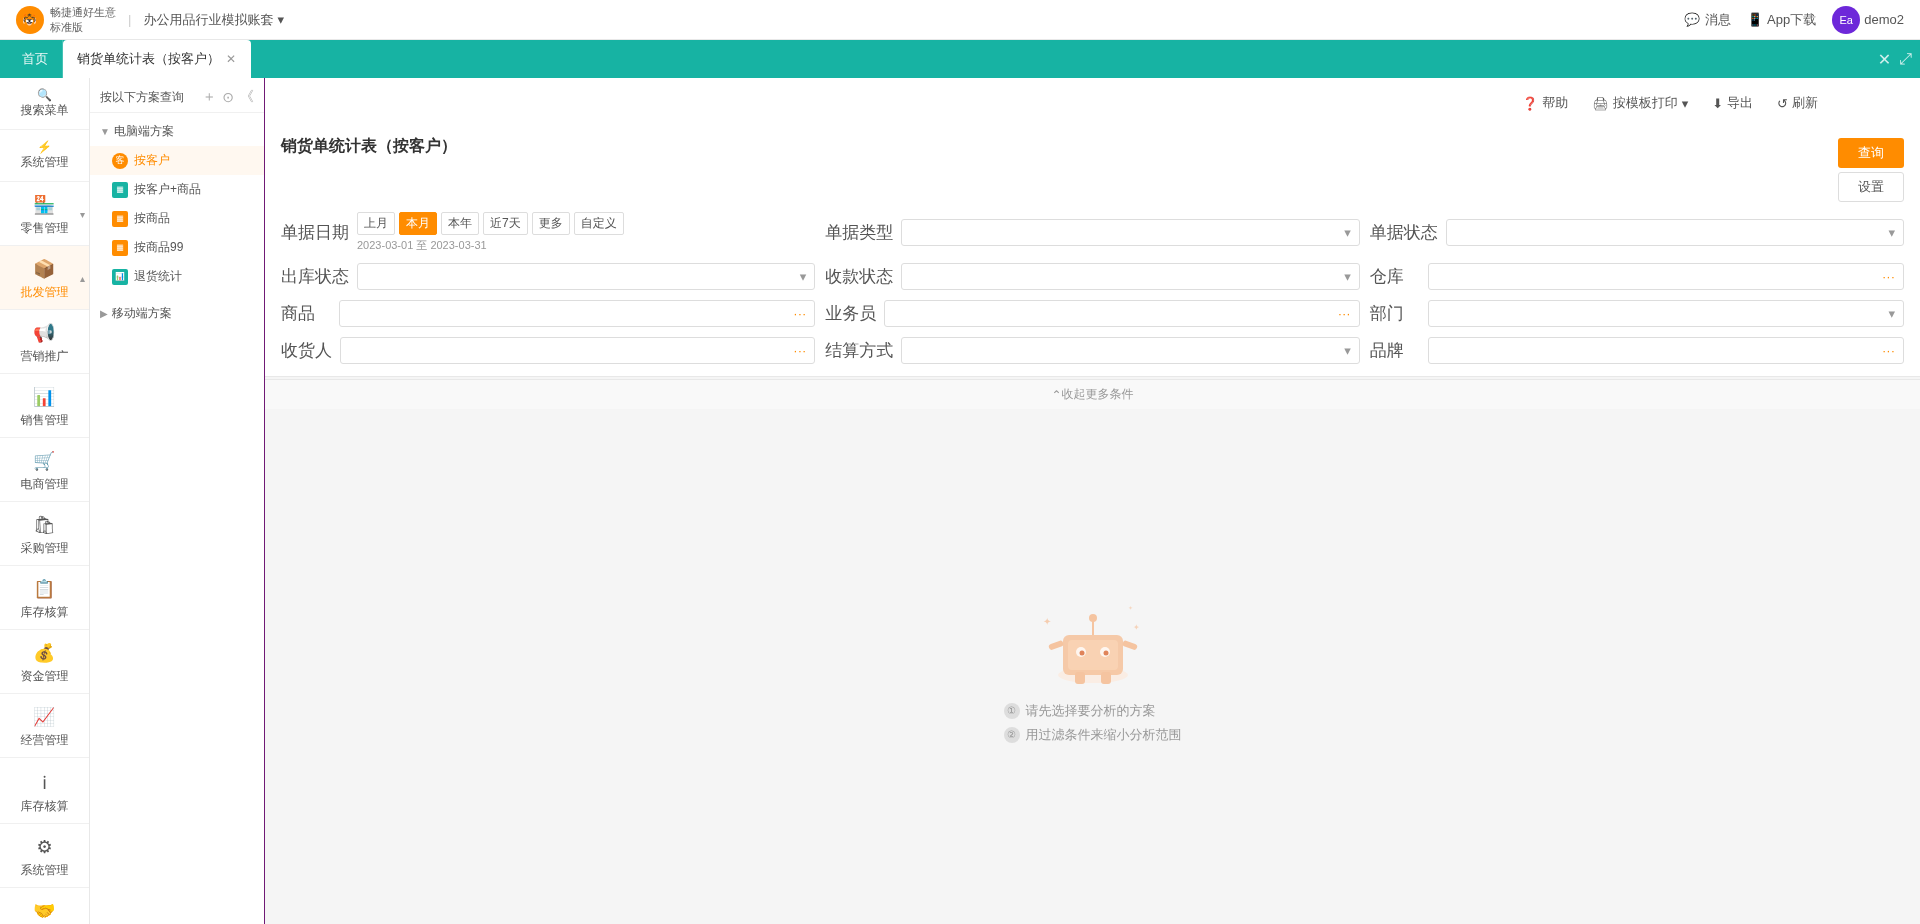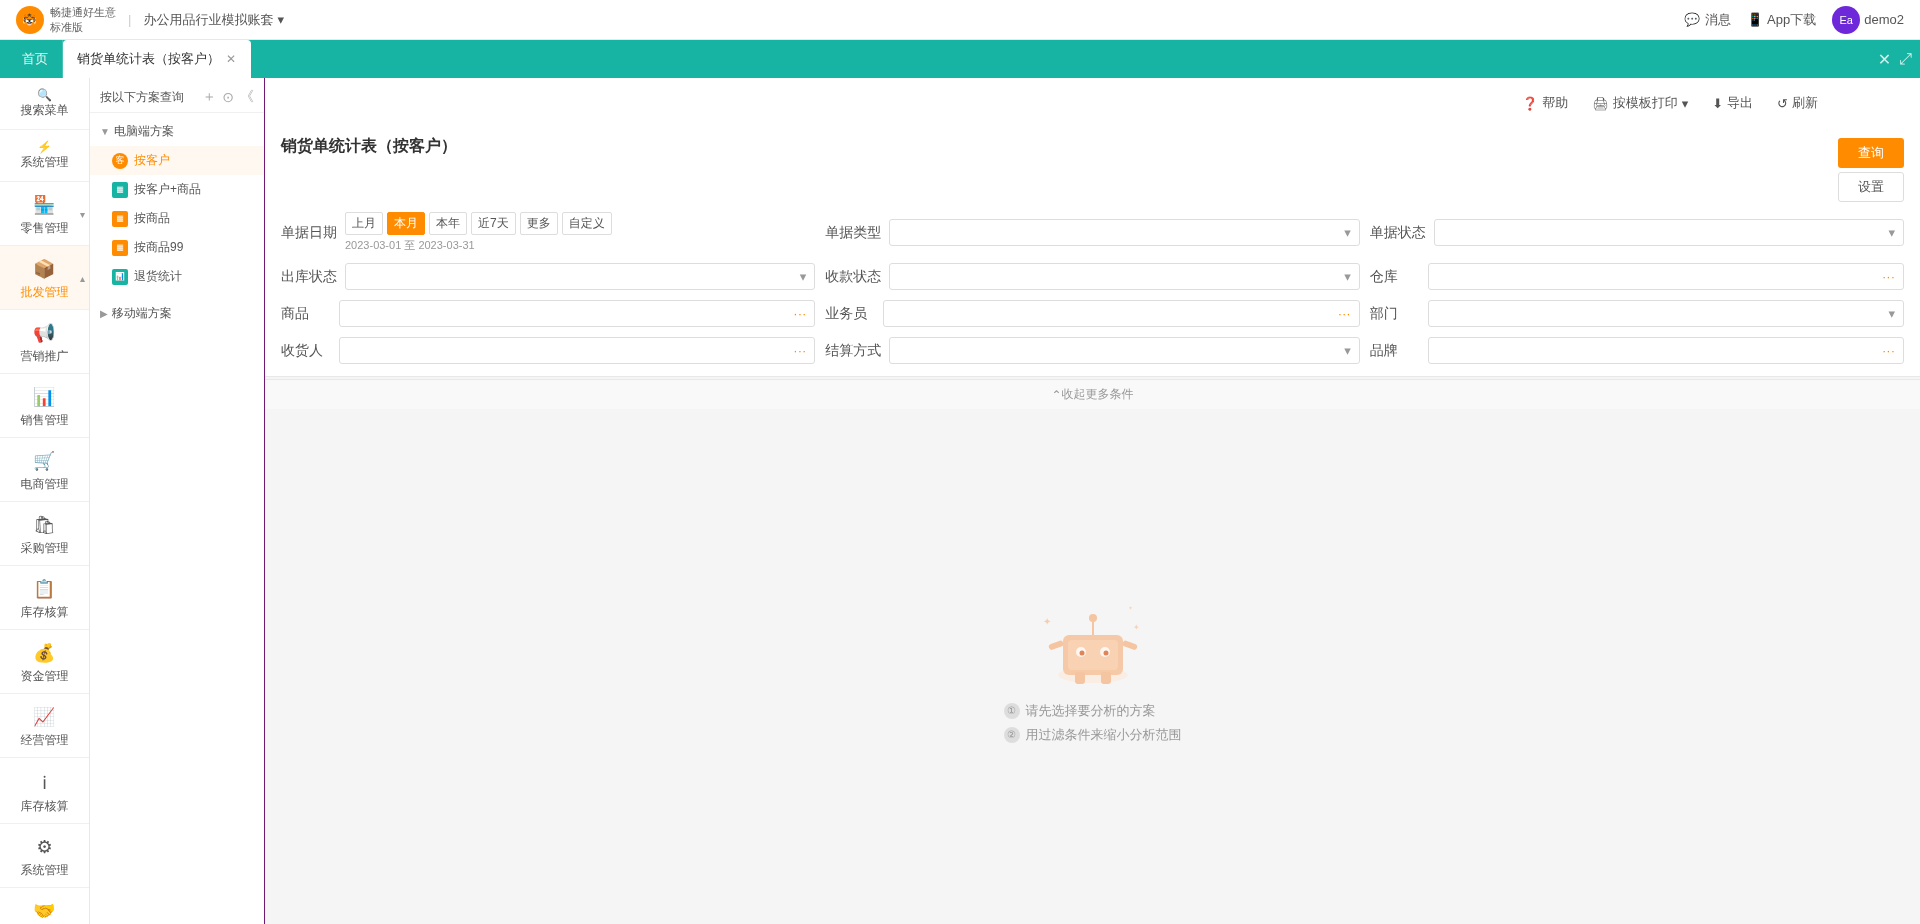--- a/index.html
+++ b/index.html
@@ -335,21 +335,21 @@
 
     .filter-rows { display: flex; flex-direction: column; gap: 10px; }
     .filter-row { display: flex; align-items: center; gap: 10px; }
     .filter-field {
       flex: 1;
       display: flex;
       align-items: center;
       gap: 8px;
     }
     .filter-label {
-      font-size: 14px;
+      font-size: 17px;
       color: #555;
       white-space: nowrap;
       min-width: 50px;
     }
     .filter-select {
       flex: 1;
       border: 1px solid #ddd;
       border-radius: 3px;
       padding: 5px 8px;
       font-size: 13px;

